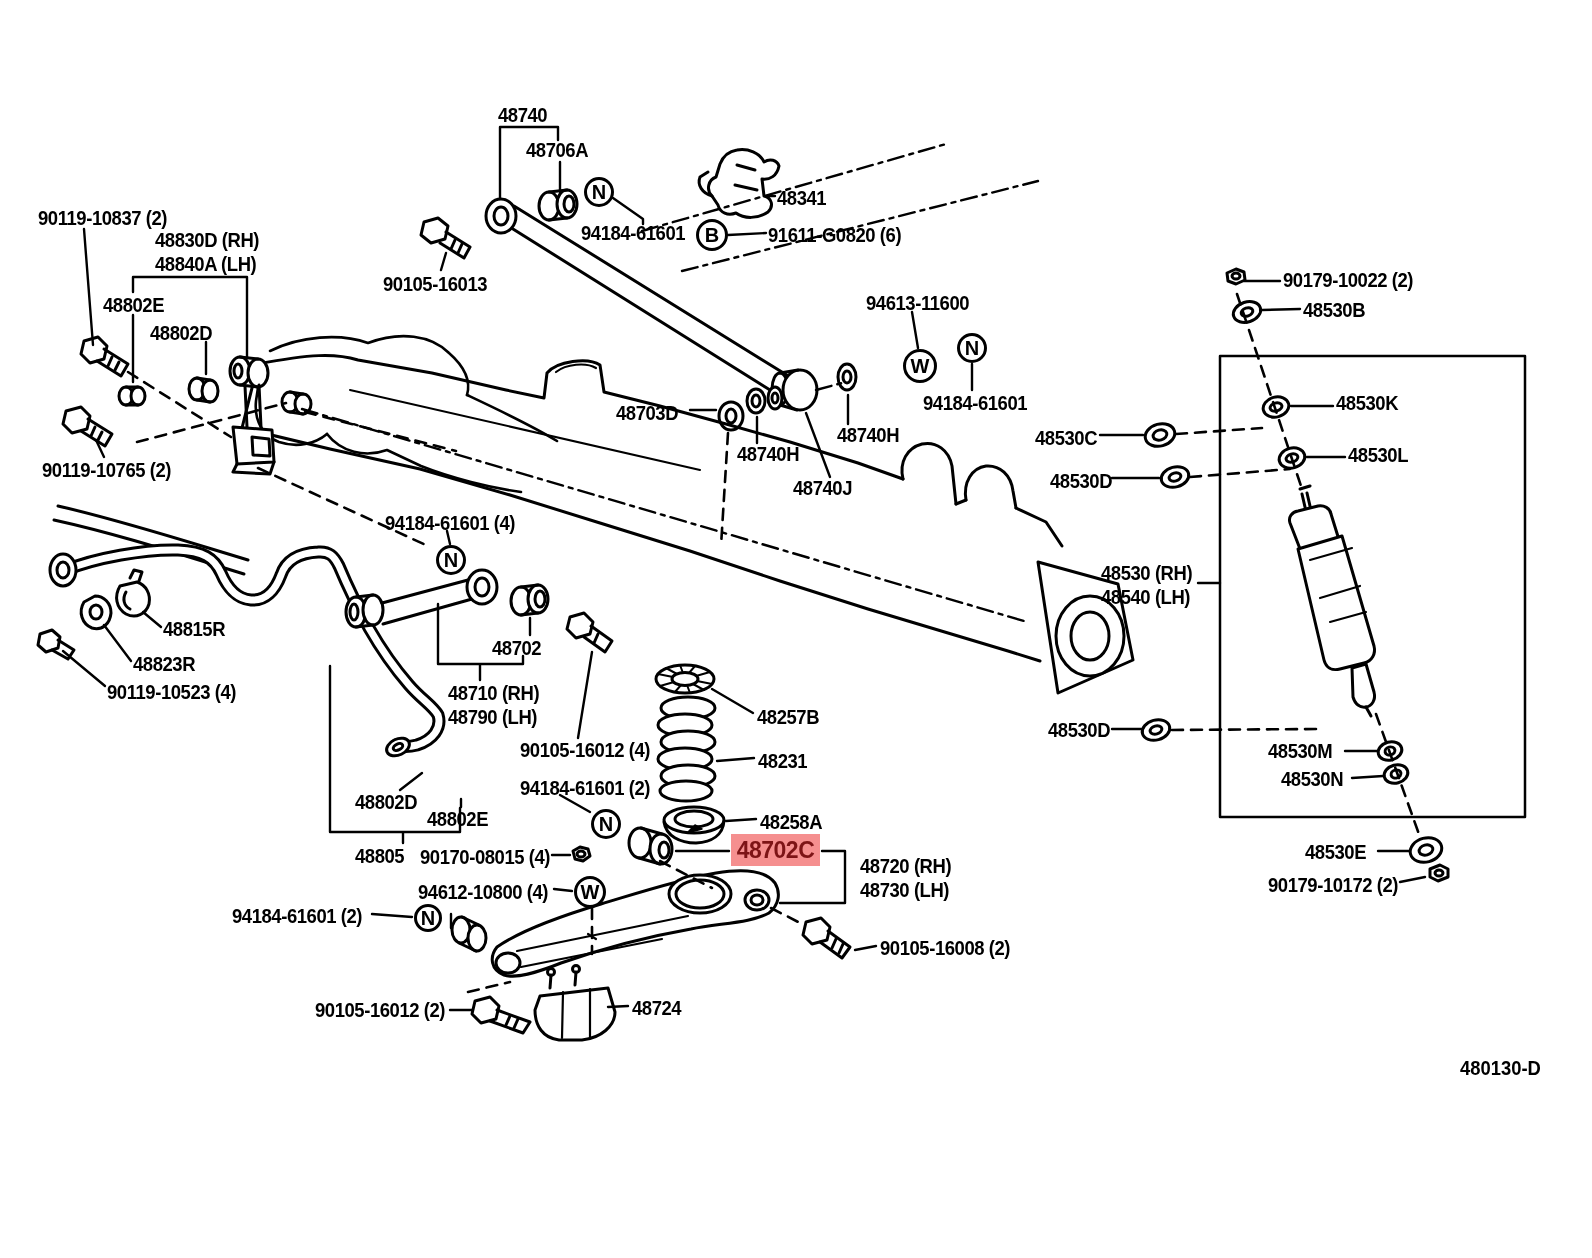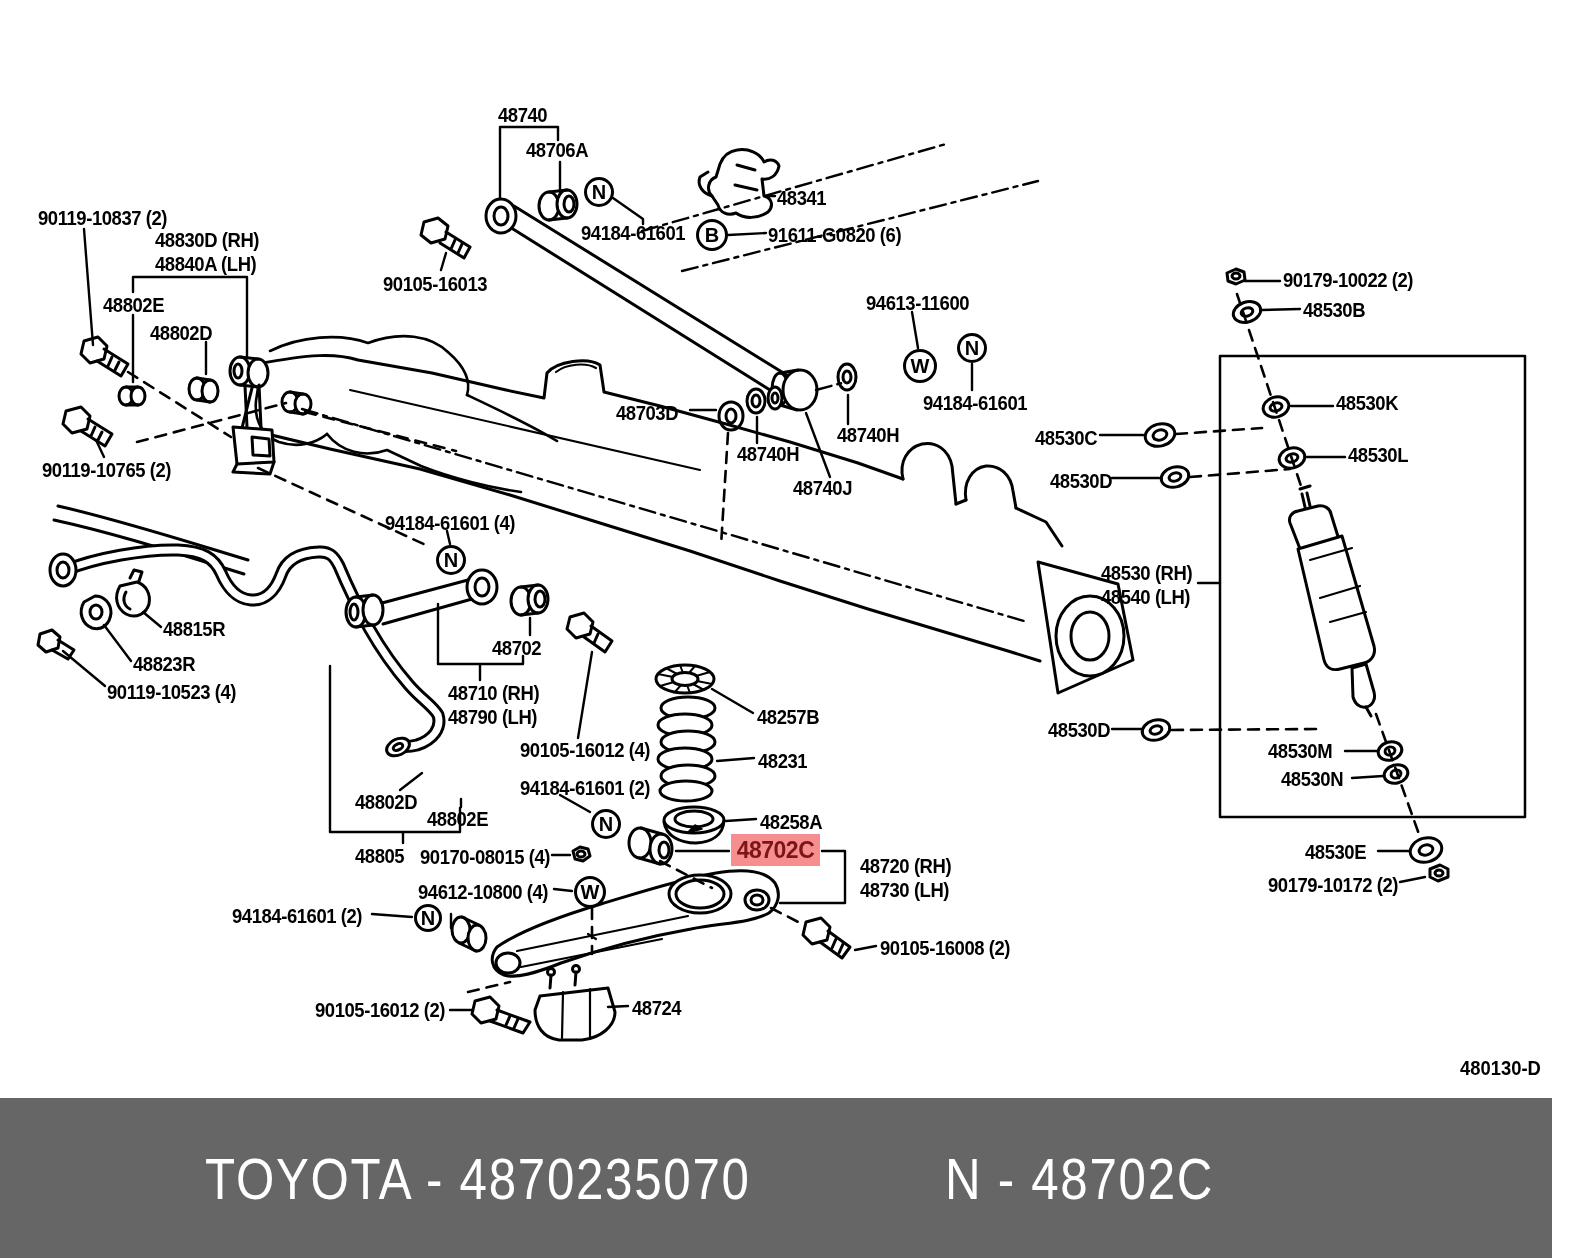--- a/index.html
+++ b/index.html
@@ -426,17 +426,13 @@
       <div class="callout" style="left: 436px; top: 545px; width: 30px; height: 30px;">N</div>
       <div class="callout" style="left: 591px; top: 809px; width: 30px; height: 30px;">N</div>
       <div class="callout" style="left: 574px; top: 876px; width: 32px; height: 32px;">W</div>
       <div class="callout" style="left: 414px; top: 904px; width: 28px; height: 28px;">N</div>
     </div>
 
   <div id="highlight-label" style="left: 731px; top: 834px; width: 89px; height: 32px;">48702C</div>
 
   <div id="diagram-code">480130-D</div>
 
-  <div id="banner">
-    <span id="banner-left" class="banner-text">TOYOTA - 4870235070</span>
-    <span id="banner-right" class="banner-text">N - 48702C</span>
-  </div>
 </div>
 
 </body></html>

